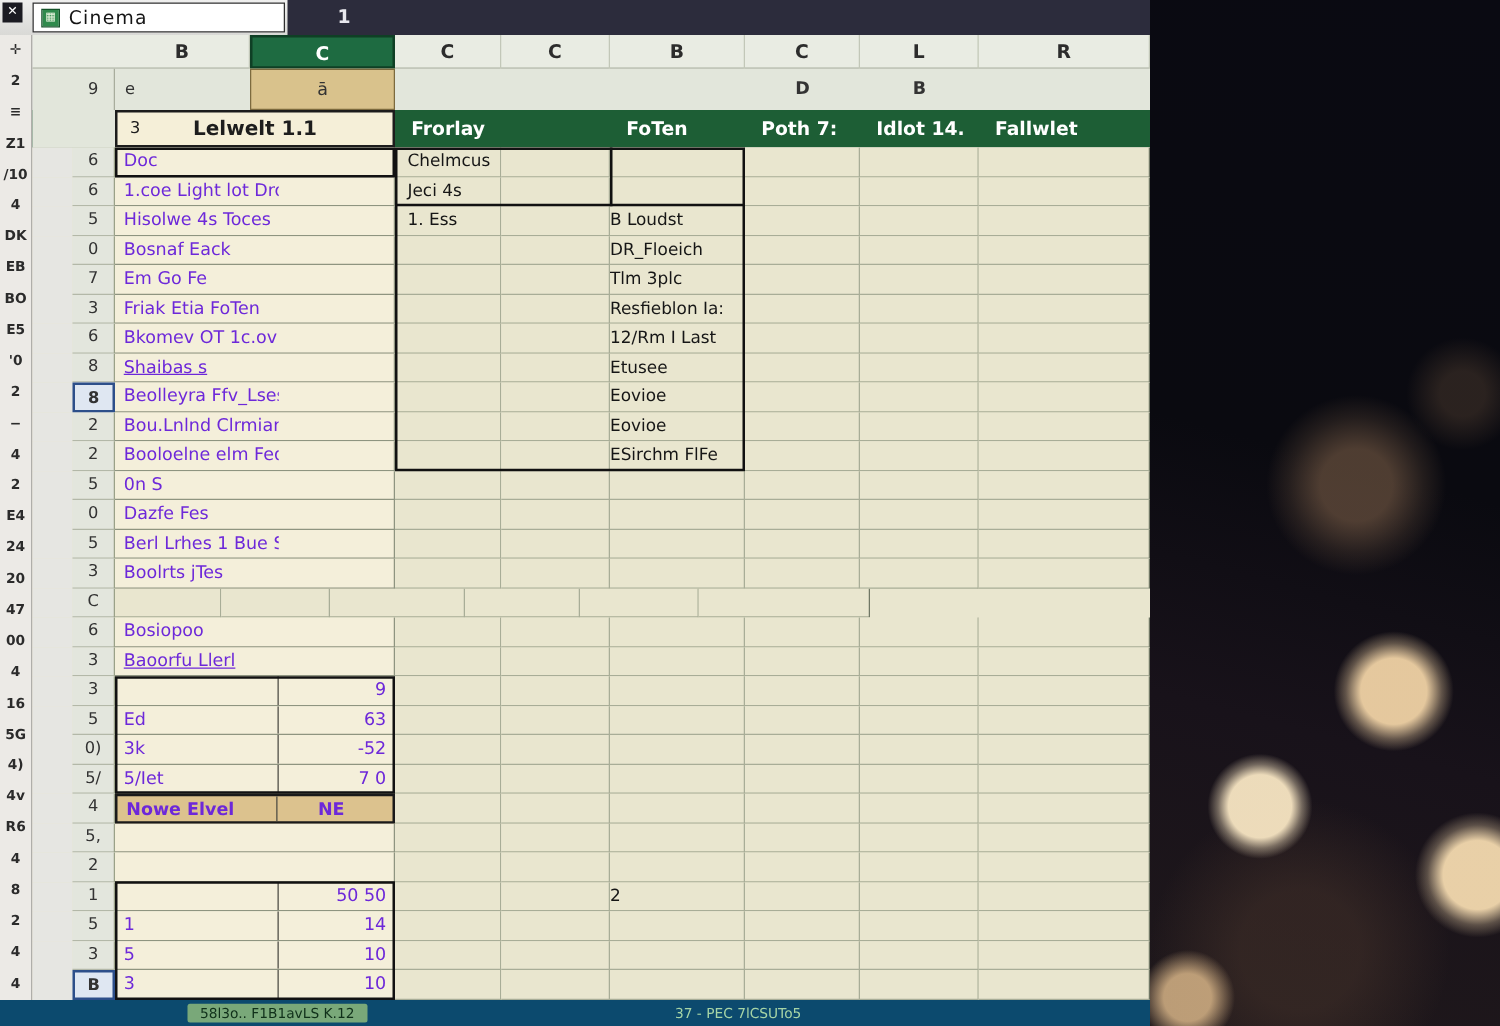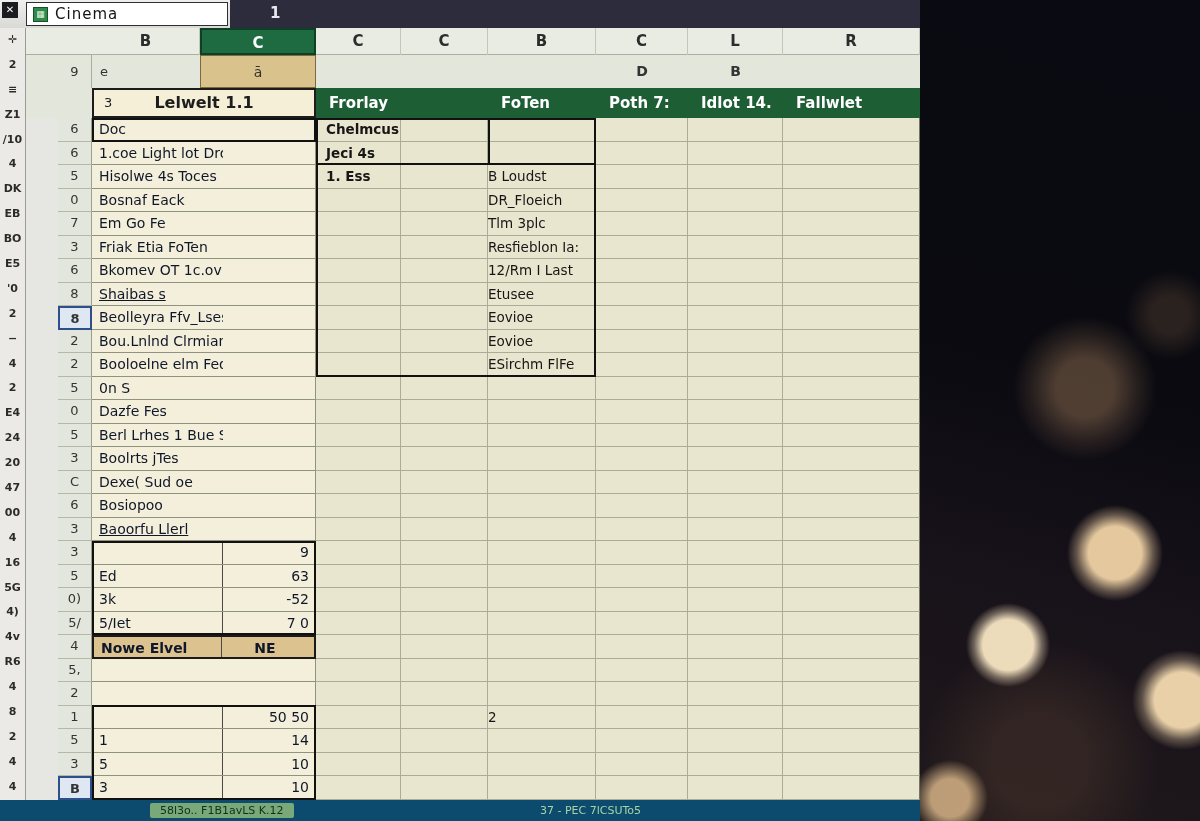--- a/index.html
+++ b/index.html
@@ -68,31 +68,31 @@
   
   .gridarea { position:absolute; left:26px; top:118px; width:894px; height:682px;
               background:#e9e6cf; }
   .grow { display:flex; height:23.5px; }
   .grow > div { height:23.5px; line-height:22px; overflow:hidden; white-space:nowrap; }
   .c-sp  { width:32px;  background:#e6e6e2; }
   .c-num { width:34px;  background:#e3e6dd; border-right:1px solid #9aa188;
            border-bottom:1px solid #b3b8a8; text-align:center; font-size:13px; color:#333; }
   .c-num.sel { background:#dfe7f2; border:2px solid #2d4f8a; font-weight:bold; }
   .c-b   { width:224px; background:#f4efda; border-right:1px solid #8e9480;
-           border-bottom:1px solid #8e9480; display:flex; font-size:14px; color:#0f172a; }
+           border-bottom:1px solid #8e9480; display:flex; font-size:14px; color:#6d28d9; }
   .c-b .bl { flex:1; padding-left:7px; overflow:hidden; white-space:nowrap; }
   .c-b .bv { width:92px; padding-right:6px; text-align:right; }
   .c-b.split .bl { border-right:1px solid #4a4a42; }
   .c-b.tan { background:#dcc28e; border:2px solid #1a1a1a; }
   .c-b.tan .bv { text-align:center; font-weight:bold; }
   .c-b.tan .bl { font-weight:bold; }
   .ul { text-decoration:underline; }
   .c-c,.c-d,.c-e,.c-f,.c-g,.c-h { background:#e9e6cf; border-right:1px solid #a8ad97;
            border-bottom:1px solid #a8ad97; font-size:13.5px; color:#161616; }
-  .c-c { width:85px;  padding-left:10px;font-weight:bold; }
+  .c-c { width:85px;  padding-left:10px; }
   .c-d { width:87px; }
   .c-e { width:108px; text-align:left; }
   .c-f { width:92px;  }
   .c-g { width:95px;  }
   .c-h { width:137px; border-right:1px solid #707765; }
 
   
   .box { position:absolute; border:2px solid #111; pointer-events:none; }
   .box-doc  { left:66px;  top:0;       width:224px; height:24px; }
   .box-mid  { left:290px; top:0;       width:280px; height:259px; }
@@ -426,24 +426,20 @@
     <div class="c-c"></div>
     <div class="c-d"></div>
     <div class="c-e"></div>
     <div class="c-f"></div>
     <div class="c-g"></div>
     <div class="c-h"></div>
   </div>
       <div class="grow">
     <div class="c-sp"></div>
     <div class="c-num">C</div>
-    <div class="c-b">
-      <span class="bl">Dexe( Sud oe</span>
-      <span class="bv"></span>
-    </div>
     <div class="c-c"></div>
     <div class="c-d"></div>
     <div class="c-e"></div>
     <div class="c-f"></div>
     <div class="c-g"></div>
     <div class="c-h"></div>
   </div>
       <div class="grow">
     <div class="c-sp"></div>
     <div class="c-num">6</div>

